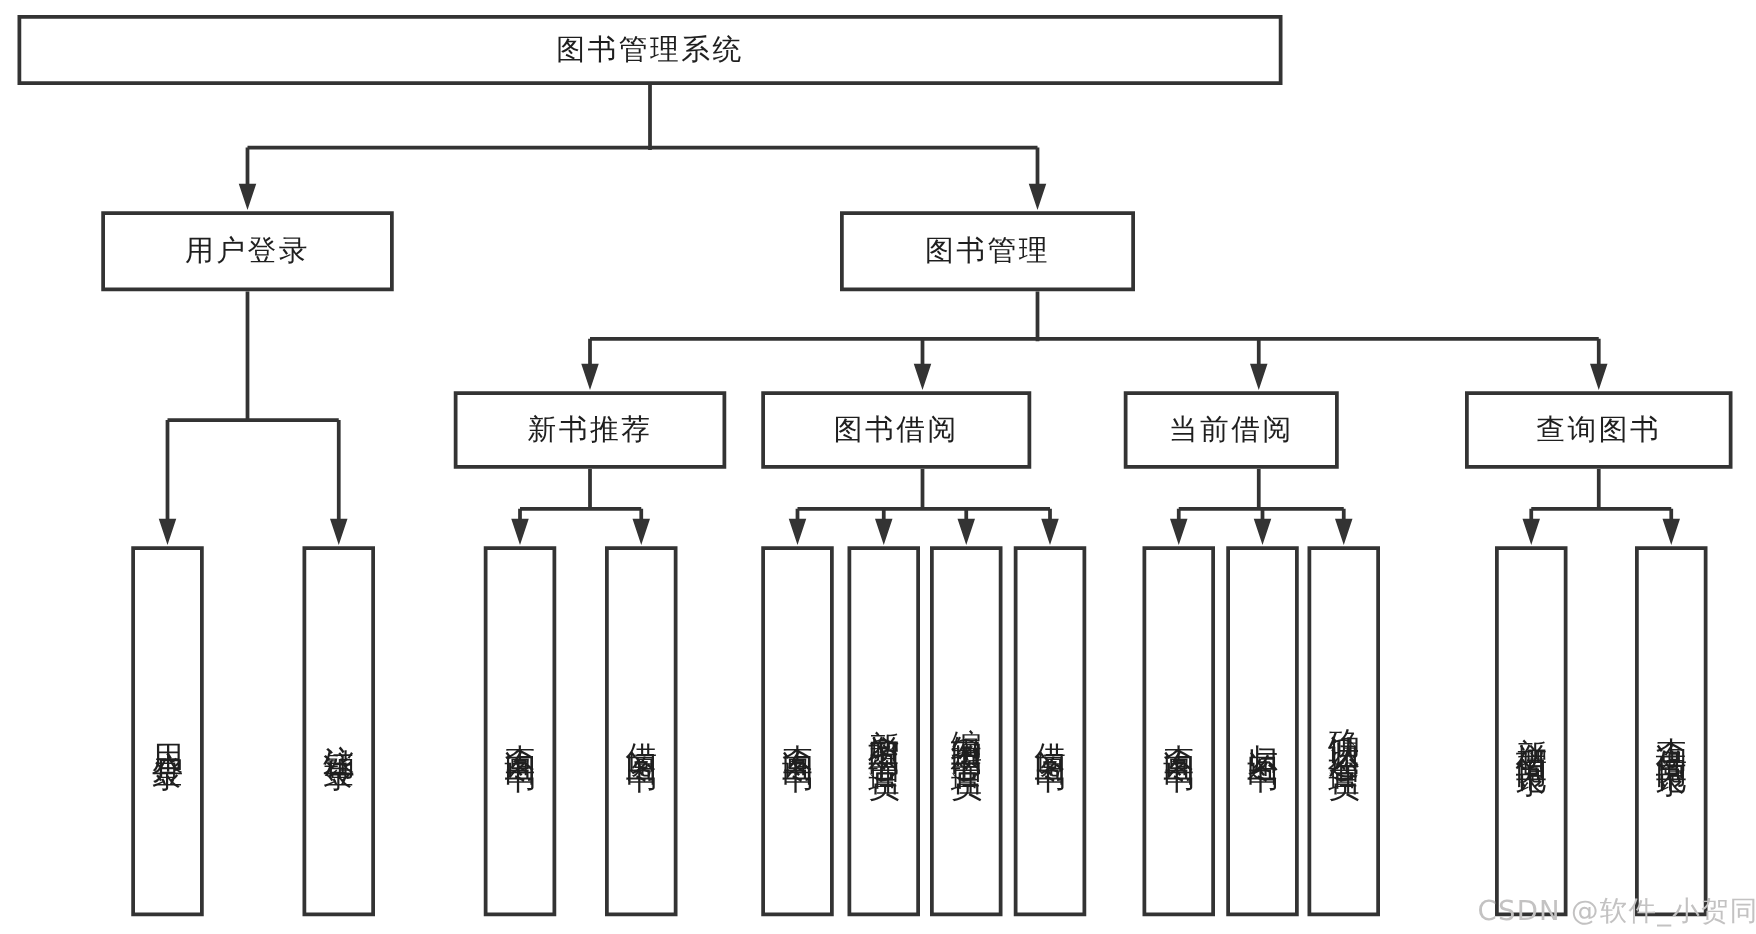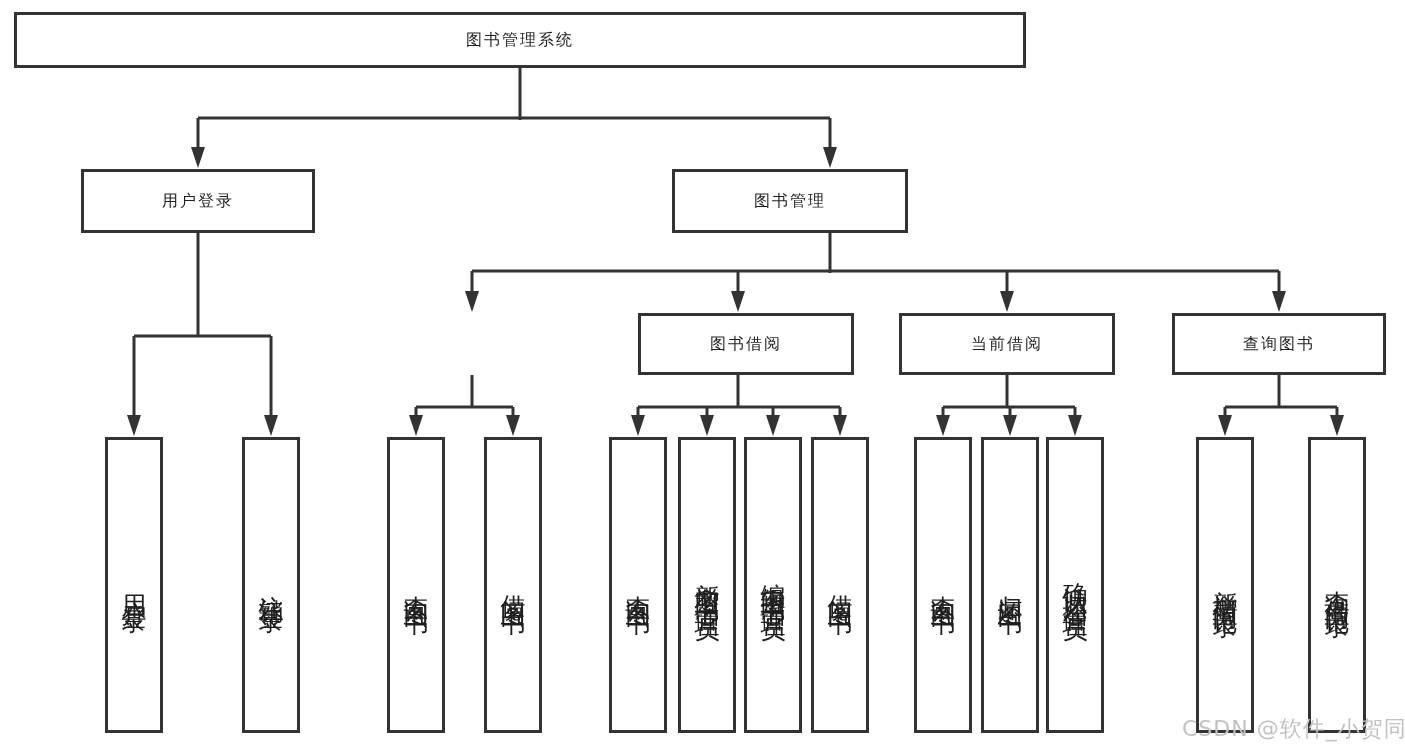--- a/index.html
+++ b/index.html
@@ -15,21 +15,21 @@
     position:absolute;
     box-sizing:border-box;
     background:#ffffff;
     border:3px solid #333333;
     color:#1f1f1f;
     display:flex;
     align-items:center;
     justify-content:center;
     text-align:center;
   }
-  .h{font-size:16px;letter-spacing:2px;line-height:1;}
+  .h{font-size:23px;letter-spacing:2px;line-height:1;}
   .v{
     writing-mode:vertical-rl;
     text-orientation:mixed;
     font-size:25px;
     letter-spacing:5px;
     line-height:1;
   }
   .watermark{
     position:absolute;
     left:1182px;top:714px;
@@ -61,22 +61,23 @@
              M631 415h14l-7 21z M700 415h14l-7 21z M766 415h14l-7 21z M833 415h14l-7 21z
              M936 415h14l-7 21z M1003 415h14l-7 21z M1068 415h14l-7 21z
              M1218 415h14l-7 21z M1330 415h14l-7 21z"></path>
   </svg>
 
   <div class="node h" style="left:14px;top:12px;width:1012px;height:56px">图书管理系统</div>
 
   <div class="node h" style="left:81px;top:169px;width:234px;height:64px">用户登录</div>
   <div class="node h" style="left:672px;top:169px;width:236px;height:64px">图书管理</div>
 
-  <div class="node h" style="left:638px;top:313px;width:216px;height:62px">图书借阅</div>
-  <div class="node h" style="left:899px;top:313px;width:216px;height:62px">当前借阅</div>
+  <div class="node h" style="left:363px;top:313px;width:218px;height:62px">新书推荐</div>
+  <div class="node h" style="left:609px;top:313px;width:216px;height:62px">图书借阅</div>
+  <div class="node h" style="left:899px;top:313px;width:172px;height:62px">当前借阅</div>
   <div class="node h" style="left:1172px;top:313px;width:214px;height:62px">查询图书</div>
 
   <div class="node v" style="left:105px;top:437px;width:58px;height:296px">用户登录</div>
   <div class="node v" style="left:242px;top:437px;width:58px;height:296px">注销登录</div>
 
   <div class="node v" style="left:387px;top:437px;width:58px;height:296px">查询图书</div>
   <div class="node v" style="left:484px;top:437px;width:58px;height:296px">借阅图书</div>
 
   <div class="node v" style="left:609px;top:437px;width:58px;height:296px">查询图书</div>
   <div class="node v" style="left:678px;top:437px;width:58px;height:296px">新增图书（管理员）</div>

